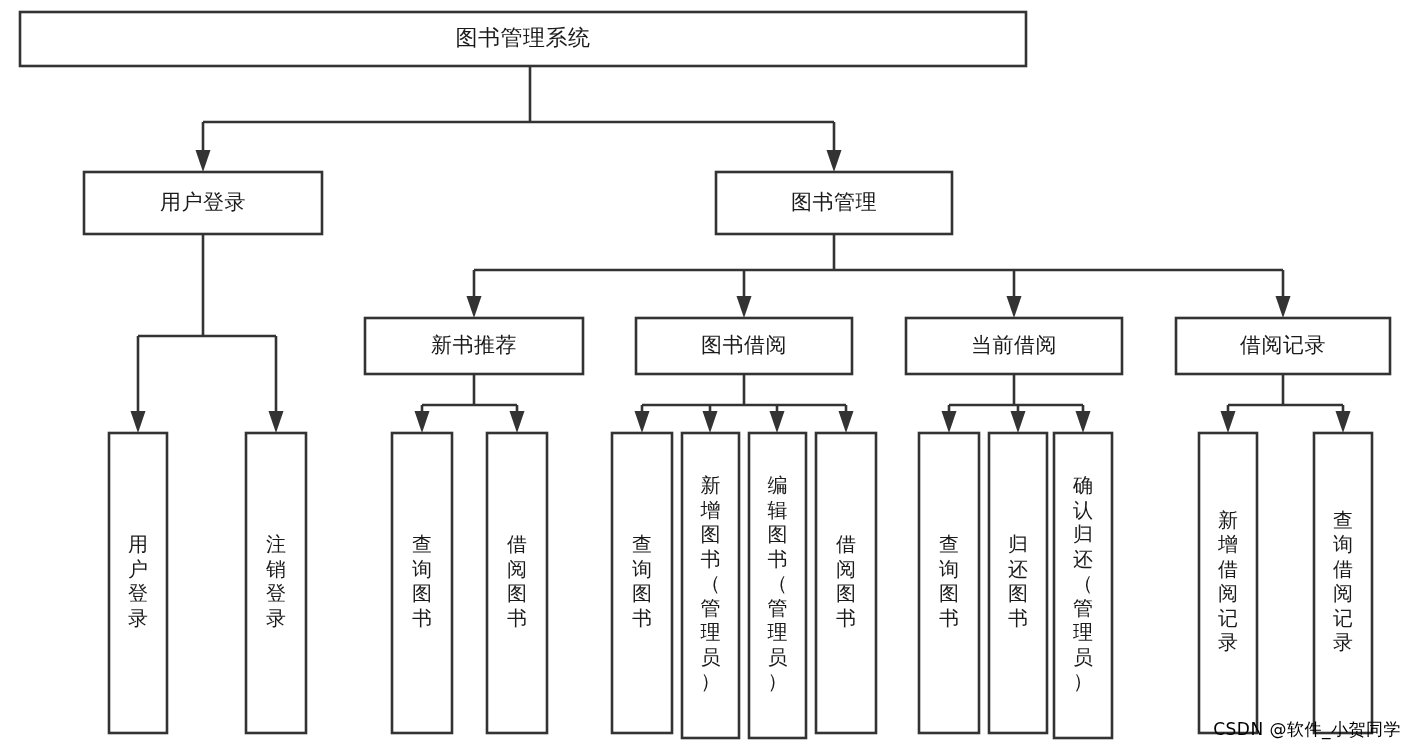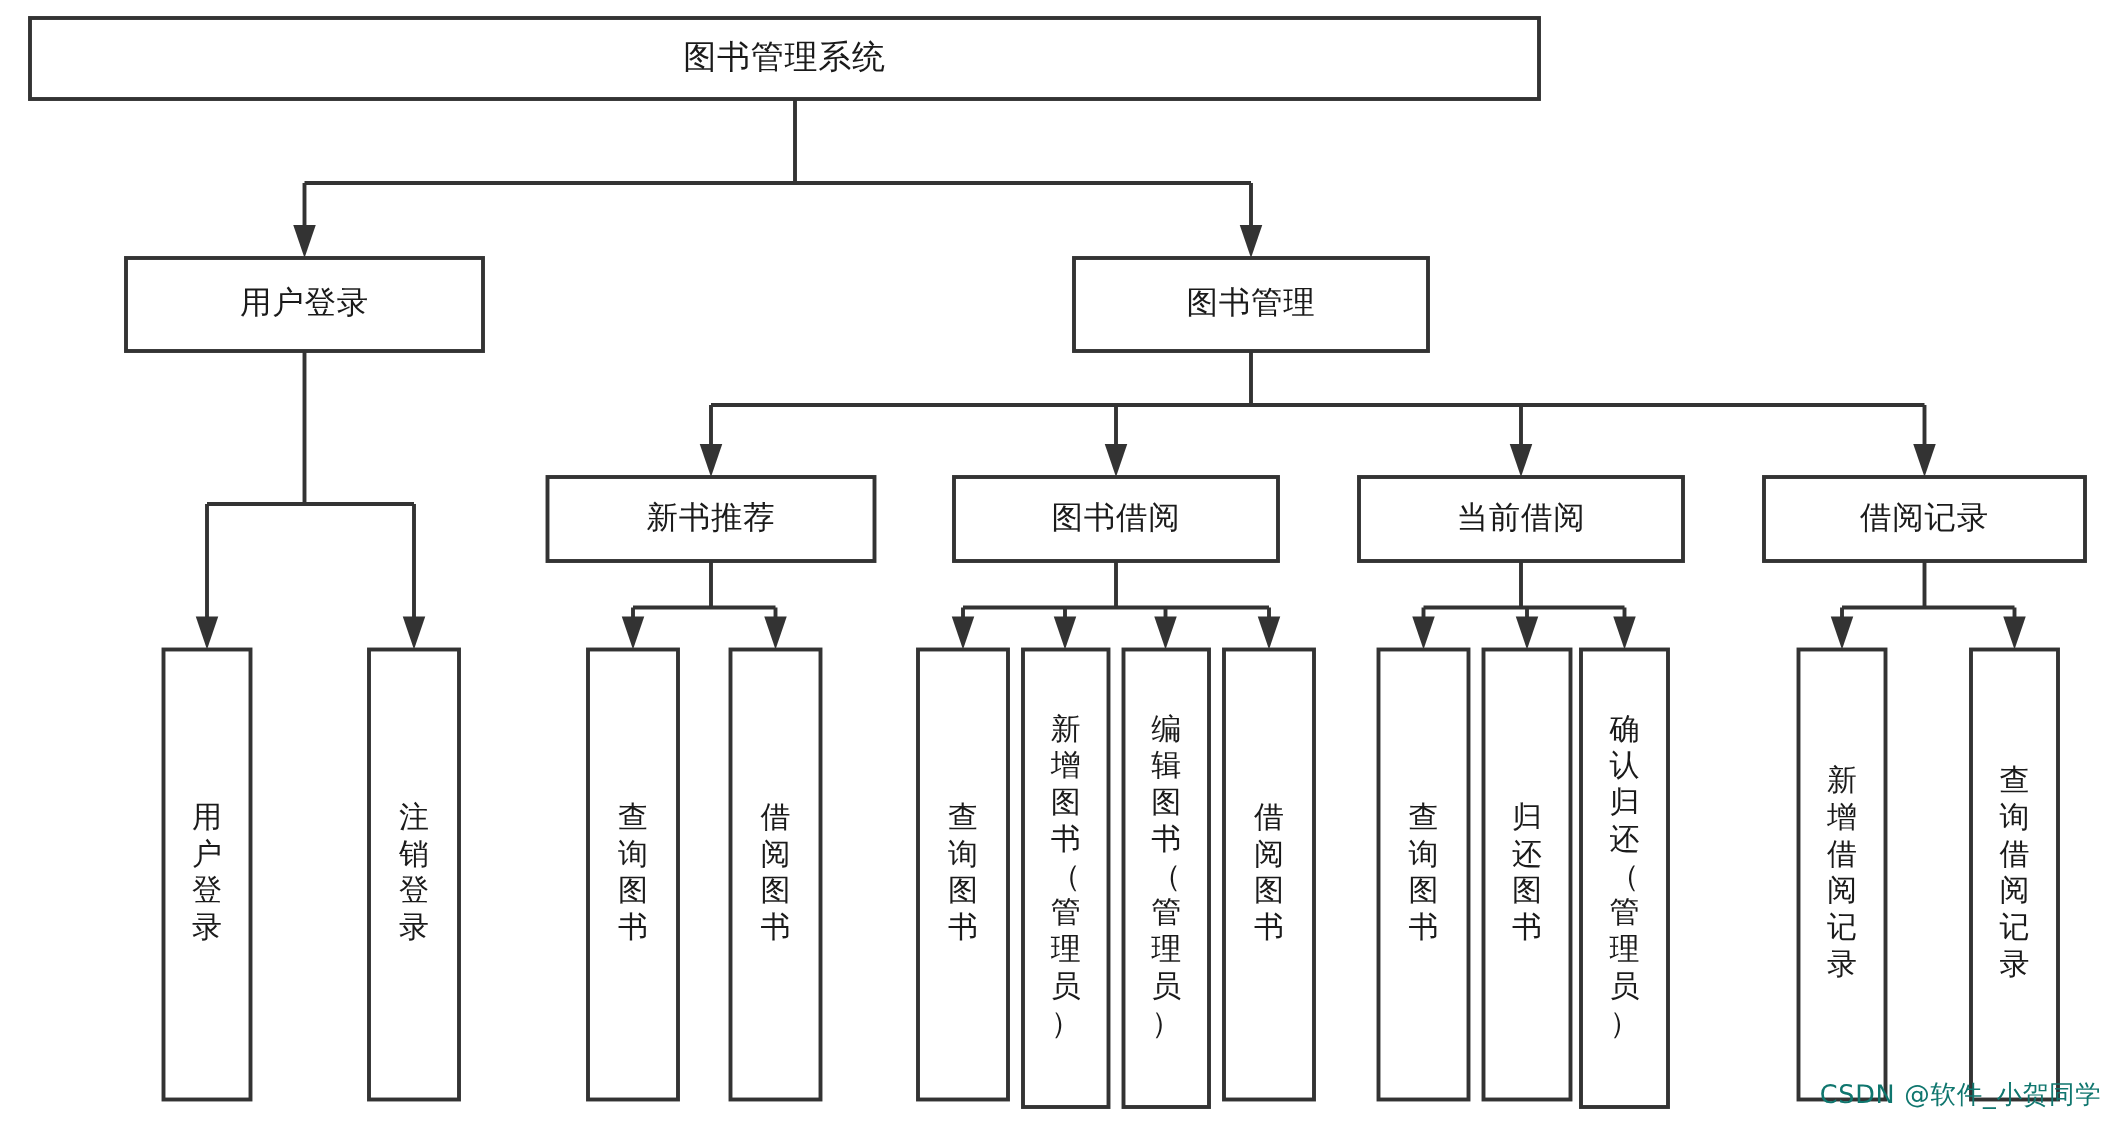--- a/index.html
+++ b/index.html
@@ -59,21 +59,21 @@
   .arrow-head {
     fill: #333333;
     stroke: none;
   }
   .watermark {
     position: absolute;
     right: 8px;
     bottom: 6px;
     font-family: "DejaVu Sans", "Liberation Sans", sans-serif;
     font-size: 17px;
-    color: #0f766e;
+    color: #000000;
     letter-spacing: 0.5px;
     white-space: nowrap;
     user-select: none;
     margin-left: 12px;
   }
 </style>
 </head>
 <body>
 
 <div id="diagram-root">

